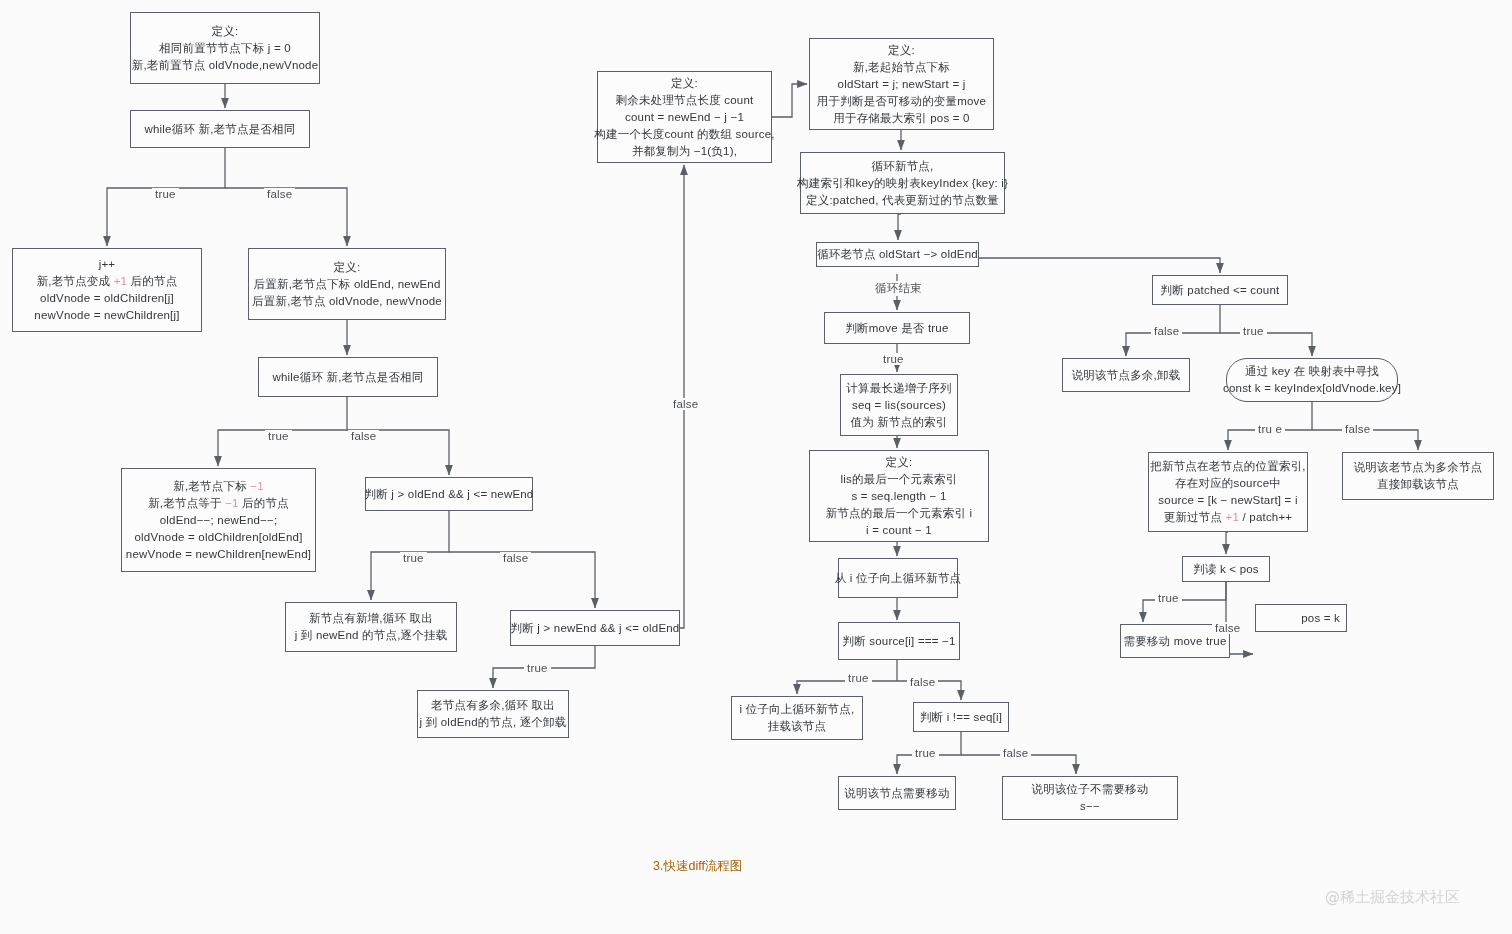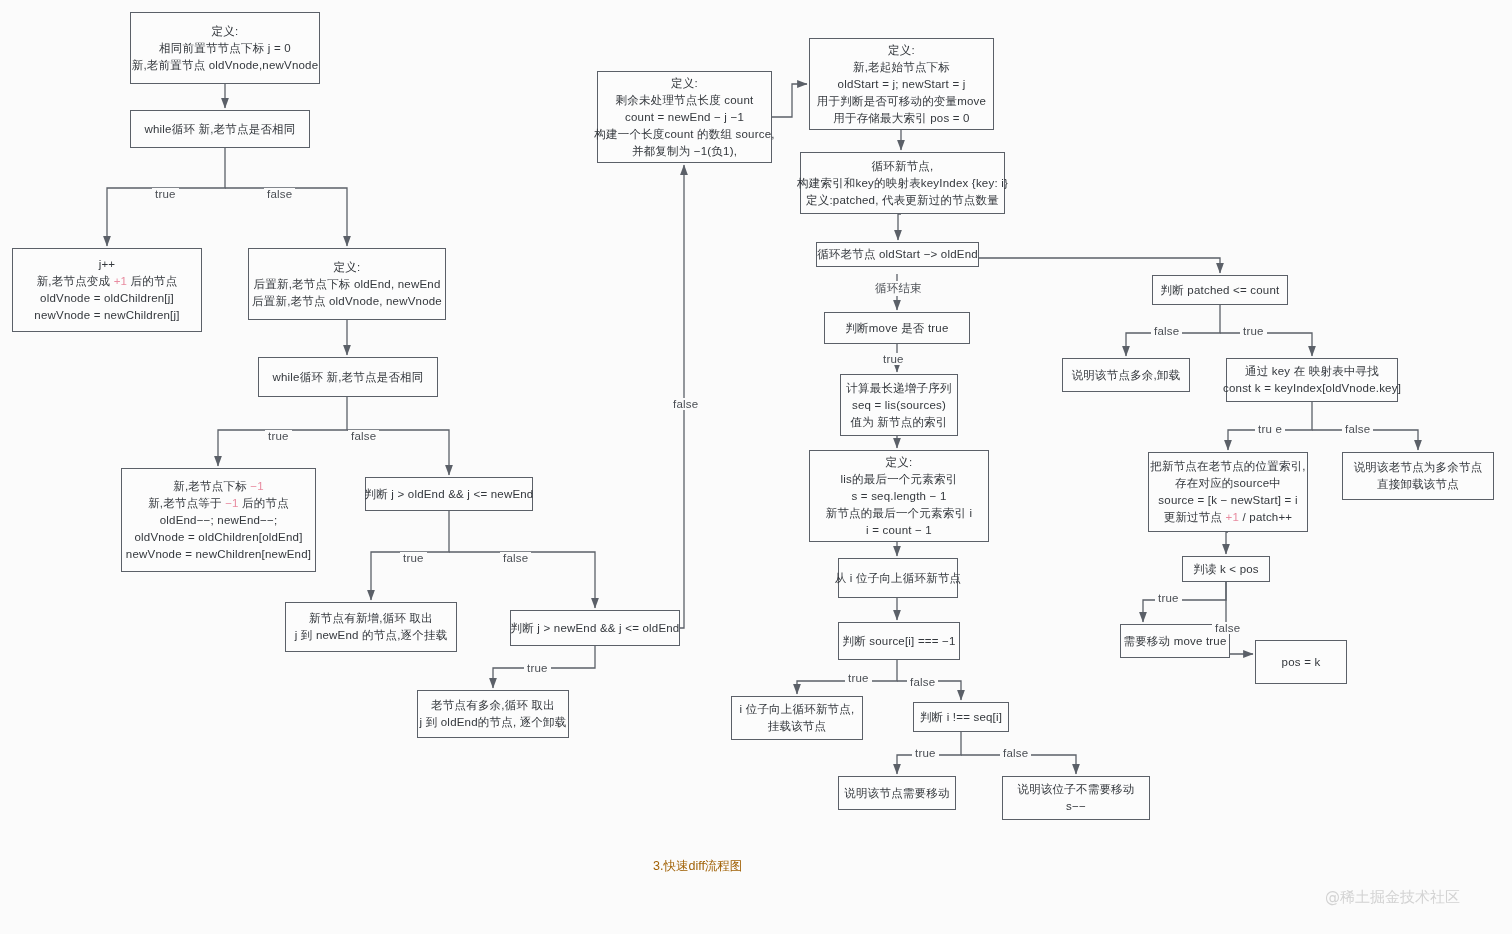--- a/index.html
+++ b/index.html
@@ -194,51 +194,51 @@
       <div class="node" style="left: 731px; top: 696px; width: 132px; height: 44px;">
         <span class="ln">i 位子向上循环新节点,</span>
         <span class="ln">挂载该节点</span>
       </div>
       <div class="node" style="left: 913px; top: 702px; width: 96px; height: 30px;">
         <span class="ln">判断 i !== seq[i]</span>
       </div>
       <div class="node" style="left: 838px; top: 776px; width: 118px; height: 34px;">
         <span class="ln">说明该节点需要移动</span>
       </div>
-      <div class="node" style="left: 1002px; top: 776px; width: 148px; height: 44px;">
+      <div class="node" style="left: 1002px; top: 776px; width: 176px; height: 44px;">
         <span class="ln">说明该位子不需要移动</span>
         <span class="ln">s−−</span>
       </div>
       <div class="node" style="left: 1152px; top: 275px; width: 136px; height: 30px;">
         <span class="ln">判断 patched &lt;= count</span>
       </div>
       <div class="node" style="left: 1062px; top: 358px; width: 128px; height: 34px;">
         <span class="ln">说明该节点多余,卸载</span>
       </div>
-      <div class="node" style="left: 1226px; top: 358px; width: 172px; height: 44px;">
+      <div class="node" style="left: 1226px; top: 358px; width: 172px; height: 44px; border-radius: 21px;">
         <span class="ln">通过 key 在 映射表中寻找</span>
         <span class="ln">const k = keyIndex[oldVnode.key]</span>
       </div>
       <div class="node" style="left: 1148px; top: 452px; width: 160px; height: 80px;">
         <span class="ln">把新节点在老节点的位置索引,</span>
         <span class="ln">存在对应的source中</span>
         <span class="ln">source = [k − newStart] = i</span>
         <span class="ln">更新过节点 <span class="hl">+1</span> / patch++</span>
       </div>
       <div class="node" style="left: 1342px; top: 452px; width: 152px; height: 48px;">
         <span class="ln">说明该老节点为多余节点</span>
         <span class="ln">直接卸载该节点</span>
       </div>
       <div class="node" style="left: 1182px; top: 556px; width: 88px; height: 26px;">
         <span class="ln">判读 k &lt; pos</span>
       </div>
       <div class="node" style="left: 1088px; top: 624px; width: 110px; height: 34px; margin-left: 32px;">
         <span class="ln">需要移动 move true</span>
       </div>
-      <div class="node" style="left: 1255px; top: 640px; width: 92px; height: 44px;">
+      <div class="node" style="left: 1255px; top: 604px; width: 92px; height: 28px; align-items: flex-end;">
         <span class="ln">pos = k</span>
       </div>
     </div>
 
   <div id="labels-layer">
       <div class="elabel" style="left: 152px; top: 188px;">true</div>
       <div class="elabel" style="left: 264px; top: 188px;">false</div>
       <div class="elabel" style="left: 265px; top: 430px;">true</div>
       <div class="elabel" style="left: 348px; top: 430px;">false</div>
       <div class="elabel" style="left: 400px; top: 552px;">true</div>

